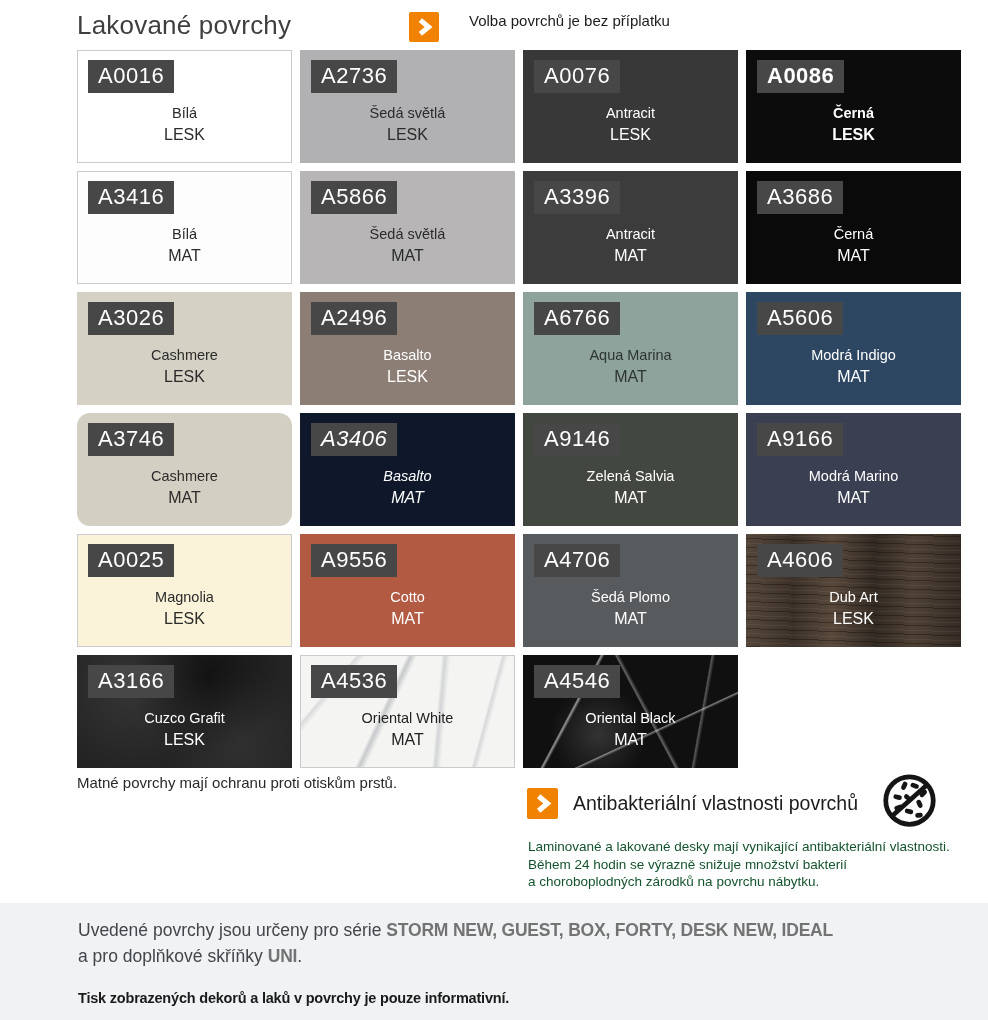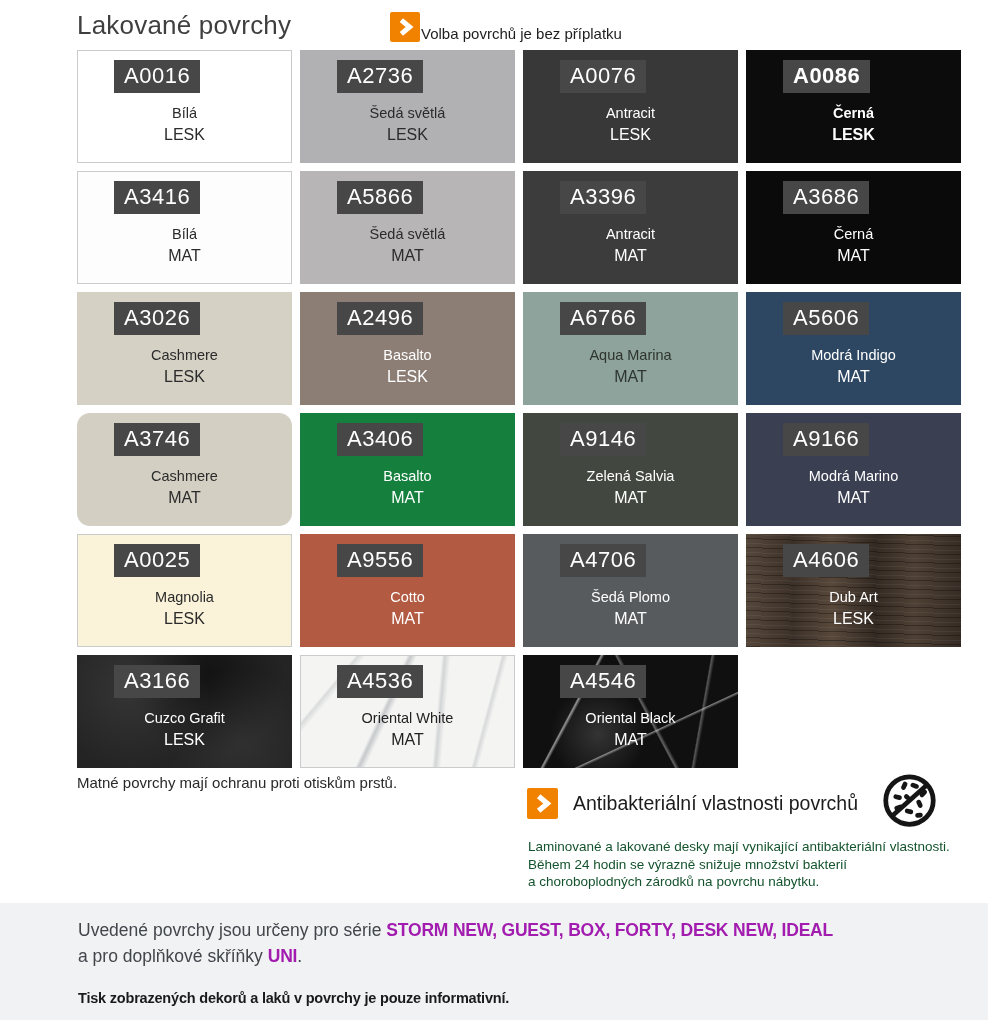--- a/index.html
+++ b/index.html
@@ -6,37 +6,37 @@
   body{
     width:988px;height:1020px;position:relative;background:#ffffff;
     font-family:"Liberation Sans", sans-serif;overflow:hidden;
     -webkit-font-smoothing:antialiased;
   }
   .page-title{
     position:absolute;left:77px;top:10px;font-size:26px;font-weight:400;
     color:#3f3f3f;letter-spacing:0.2px;
   }
   .promo-banner{
-    position:absolute;left:390px;top:12px;display:flex;align-items:flex-end;gap:1px;
+    position:absolute;left:409px;top:12px;display:flex;align-items:flex-start;gap:30px;
   }
   .orange-box{
     width:30px;height:30px;background:#f08200;border-radius:2px;
     display:flex;align-items:center;justify-content:center;flex:0 0 auto;
   }
   .orange-box svg{display:block;}
   .promo-label{font-size:15px;color:#1d1d1d;}
   .swatch-grid{
     position:absolute;left:77px;top:50px;width:884px;
     display:grid;grid-template-columns:repeat(4,215px);grid-auto-rows:113px;gap:8px;
   }
   .swatch{position:relative;}
   .swatch.bordered{box-shadow:inset 0 0 0 1px #c9cbcc;}
   .badge{
     position:absolute;top:10px;left:11px;background:#474747;color:#ffffff;
-    font-size:22px;line-height:28px;padding:2px 10px 3px;letter-spacing:0.5px;margin-left:26px;
+    font-size:22px;line-height:28px;padding:2px 10px 3px;letter-spacing:0.5px;
   }
   .labels{position:absolute;top:53px;left:0;right:0;text-align:center;}
   .nm{font-size:14.5px;line-height:21px;}
   .fin{font-size:16px;line-height:21px;}
   .tx-wood{
     background:
       repeating-linear-gradient(2deg, rgba(0,0,0,.30) 0 1px, rgba(0,0,0,0) 1px 4px, rgba(255,255,255,.05) 4px 5px, rgba(0,0,0,0) 5px 9px),
       linear-gradient(90deg,#55463a 0%,#3c3129 22%,#58483b 40%,#332a23 60%,#4e4034 78%,#362c25 100%);
   }
   .tx-grafit{
@@ -67,21 +67,21 @@
   .matte-note{position:absolute;left:77px;top:774px;font-size:15px;color:#2a2a2a;}
   .anti-head{position:absolute;left:527px;top:788px;display:flex;align-items:center;gap:15px;}
   .anti-head .heading{font-size:19.5px;color:#1c1c1c;}
   .no-bacteria{position:absolute;left:881px;top:772px;width:57px;height:57px;}
   .anti-text{position:absolute;left:528px;top:838px;width:445px;font-size:13.5px;line-height:17.5px;color:#14532d;}
   .footer-band{
     position:absolute;left:0;top:903px;width:988px;height:117px;background:#f0f2f3;
     box-sizing:border-box;padding:14px 40px 0 78px;
   }
   .series-text{font-size:17.5px;line-height:26px;color:#42464b;font-weight:400;}
-  .series-text b{color:#a21caf;font-weight:700;letter-spacing:-0.2px;}
+  .series-text b{color:#737373;font-weight:700;letter-spacing:-0.2px;}
   .disclaimer{margin-top:21px;font-size:14.5px;font-weight:700;color:#1a1a1a;letter-spacing:-0.2px;}
 </style>
 </head>
 <body>
 
 <div class="page-title">Lakované povrchy</div>
 
 <div class="promo-banner">
   <span class="orange-box">
     <svg width="22" height="22" viewBox="0 0 24 24">
@@ -189,21 +189,21 @@
   </div>
 
   <div class="swatch" style="background: rgb(211, 207, 195); color: rgb(43, 43, 43); border-radius: 13px;">
     <span class="badge code">A3746</span>
     <div class="labels">
       <div class="nm">Cashmere</div>
       <div class="fin">MAT</div>
     </div>
   </div>
 
-  <div class="swatch" style="background: #15803d; color: rgb(255, 255, 255);">
+  <div class="swatch" style="background: #0f172a; color: rgb(255, 255, 255); font-style: italic;">
     <span class="badge code">A3406</span>
     <div class="labels">
       <div class="nm">Basalto</div>
       <div class="fin">MAT</div>
     </div>
   </div>
 
   <div class="swatch" style="background: rgb(66, 72, 63); color: rgb(255, 255, 255);">
     <span class="badge code">A9146</span>
     <div class="labels">

